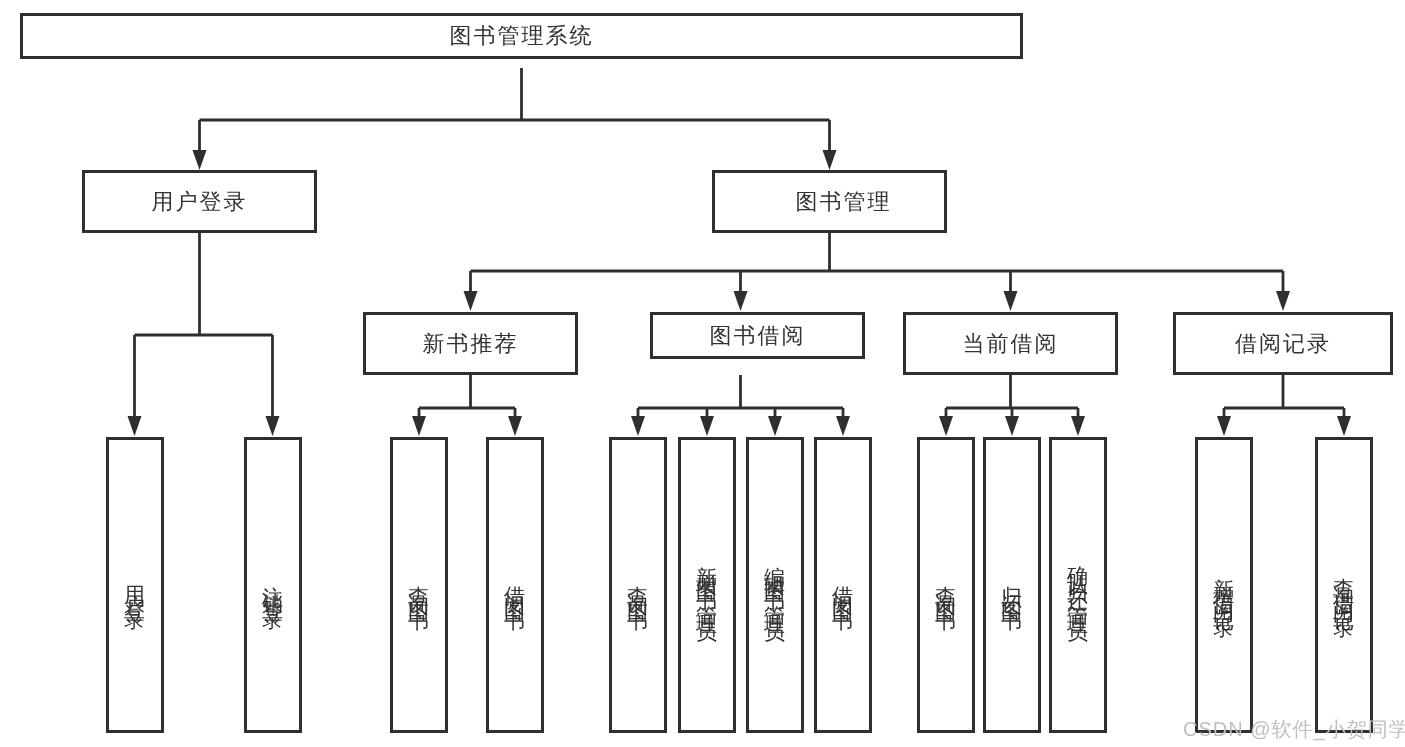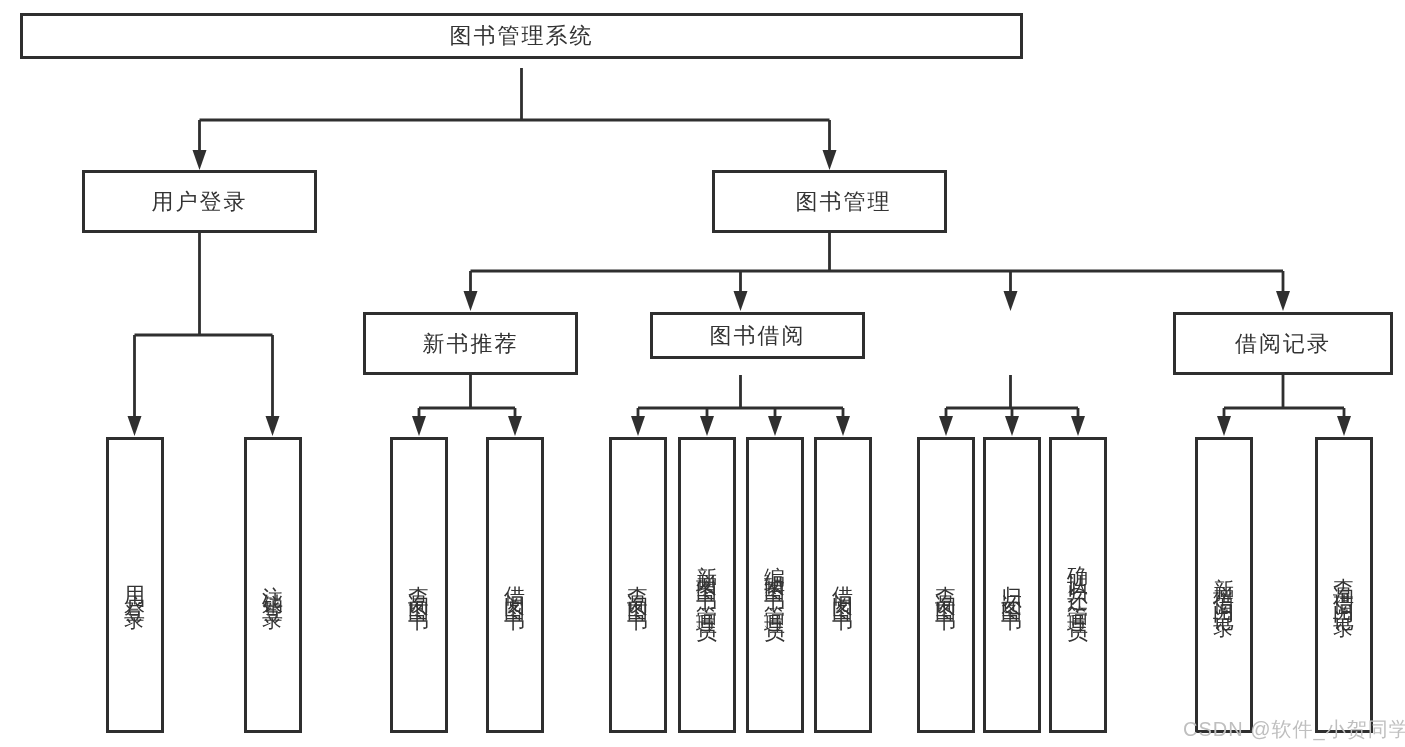--- a/index.html
+++ b/index.html
@@ -123,20 +123,23 @@
   <div class="node hbox" style="left:712px; top:170px; width:235px; height:63px;padding-left:28px;">
     <span>图书管理</span>
   </div>
 
   <div class="node hbox" style="left:363px; top:312px; width:215px; height:63px;">
     <span>新书推荐</span>
   </div>
   <div class="node hbox" style="left:633px; top:312px; width:215px; height:47px;margin-left:17px;">
     <span>图书借阅</span>
   </div>
+  <div class="node hbox" style="left:903px; top:312px; width:215px; height:63px;">
+    <span>当前借阅</span>
+  </div>
   <div class="node hbox" style="left:1173px; top:312px; width:220px; height:63px;">
     <span>借阅记录</span>
   </div>
 
   <div class="node vbox" style="left:106px;">
     <span class="vtext">用户登录</span>
   </div>
   <div class="node vbox" style="left:244px;">
     <span class="vtext">注销登录</span>
   </div>

